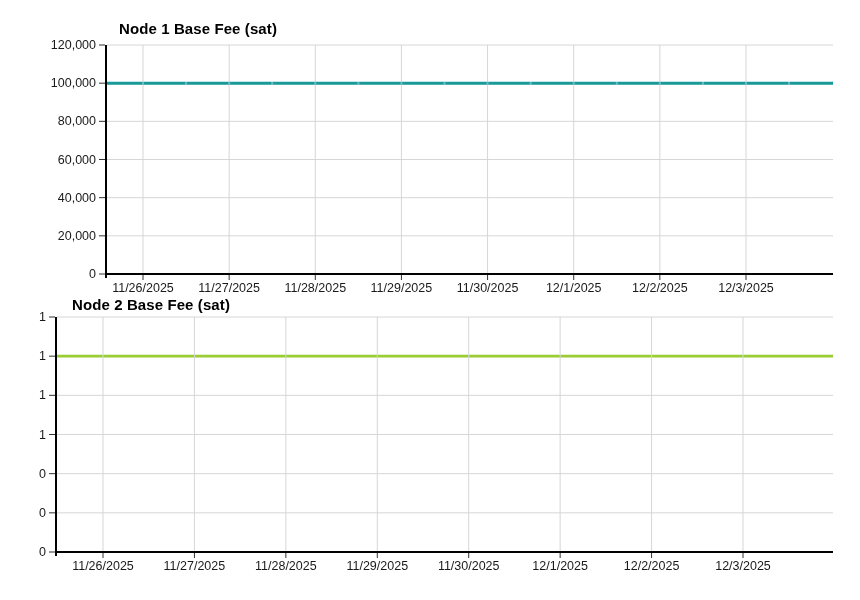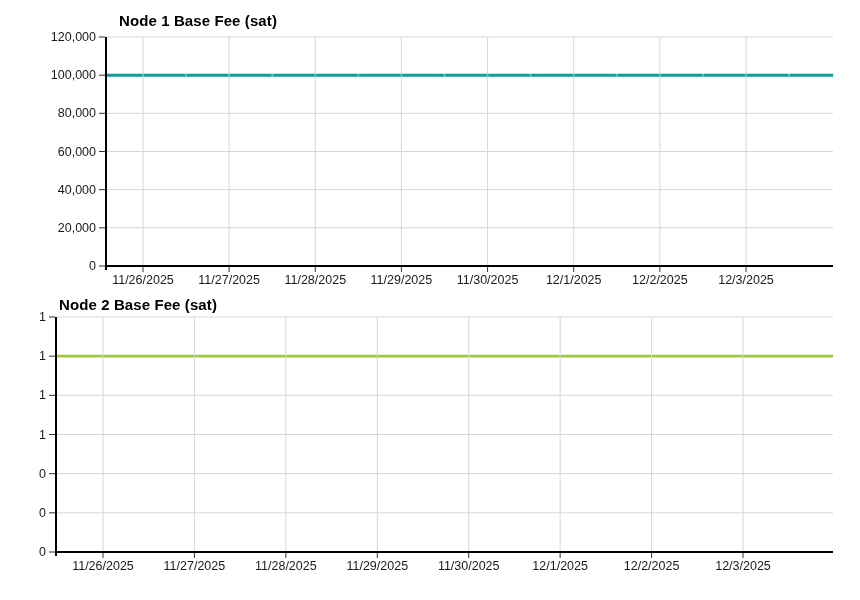--- a/index.html
+++ b/index.html
@@ -13,33 +13,33 @@
     height: 600px;
     background: #ffffff;
     overflow: hidden;
     font-family: "Liberation Sans", "DejaVu Sans", sans-serif;
   }
   .chart {
     position: absolute;
     left: 0;
     width: 860px;
   }
-  #chart-0 { top: 8px; height: 292px; }
+  #chart-0 { top: 16px; height: 292px; }
   #chart-1 { top: 295px; height: 305px; }
   .chart-title {
     position: absolute;
     margin: 0;
     font-size: 15px;
     font-weight: 700;
     color: #000000;
     letter-spacing: 0.1px;
     white-space: nowrap;
   }
   #chart-0 .chart-title { left: 119px; top: 4px; }
-  #chart-1 .chart-title { left: 59px; top: 1px; }
+  #chart-1 .chart-title { left: 72px; top: 1px; }
   .chart-svg {
     position: absolute;
     left: 0;
     top: 0;
     display: block;
   }
   .tick-label {
     font-family: "Liberation Sans", "DejaVu Sans", sans-serif;
     font-size: 12.5px;
     fill: #1a1a1a;

